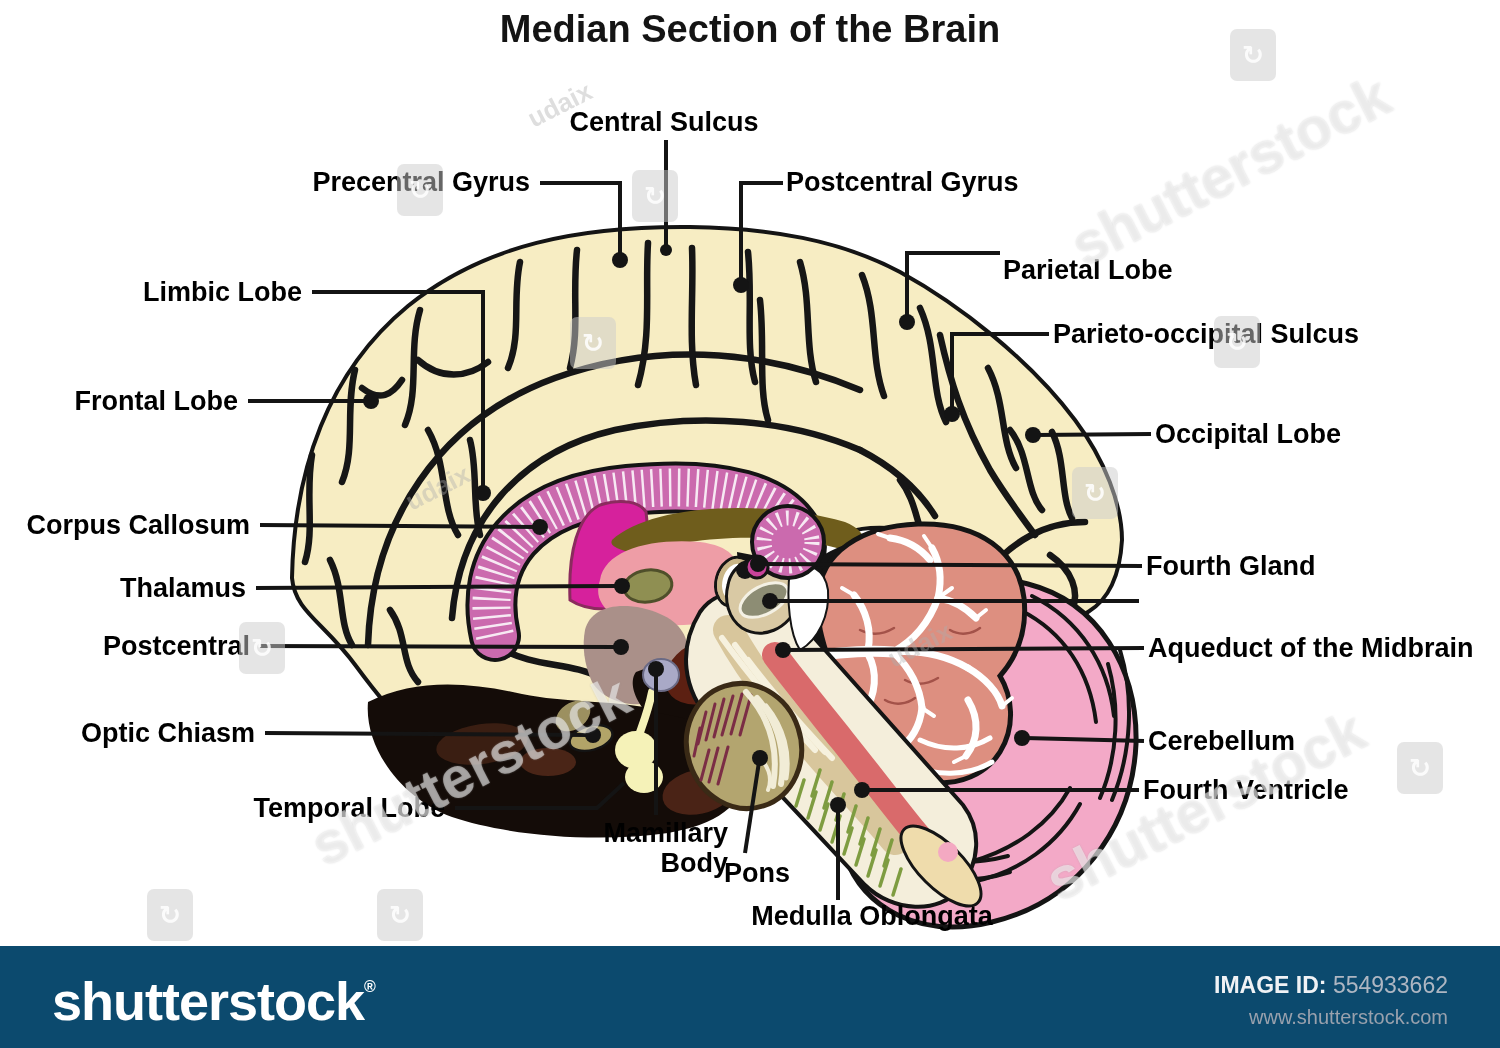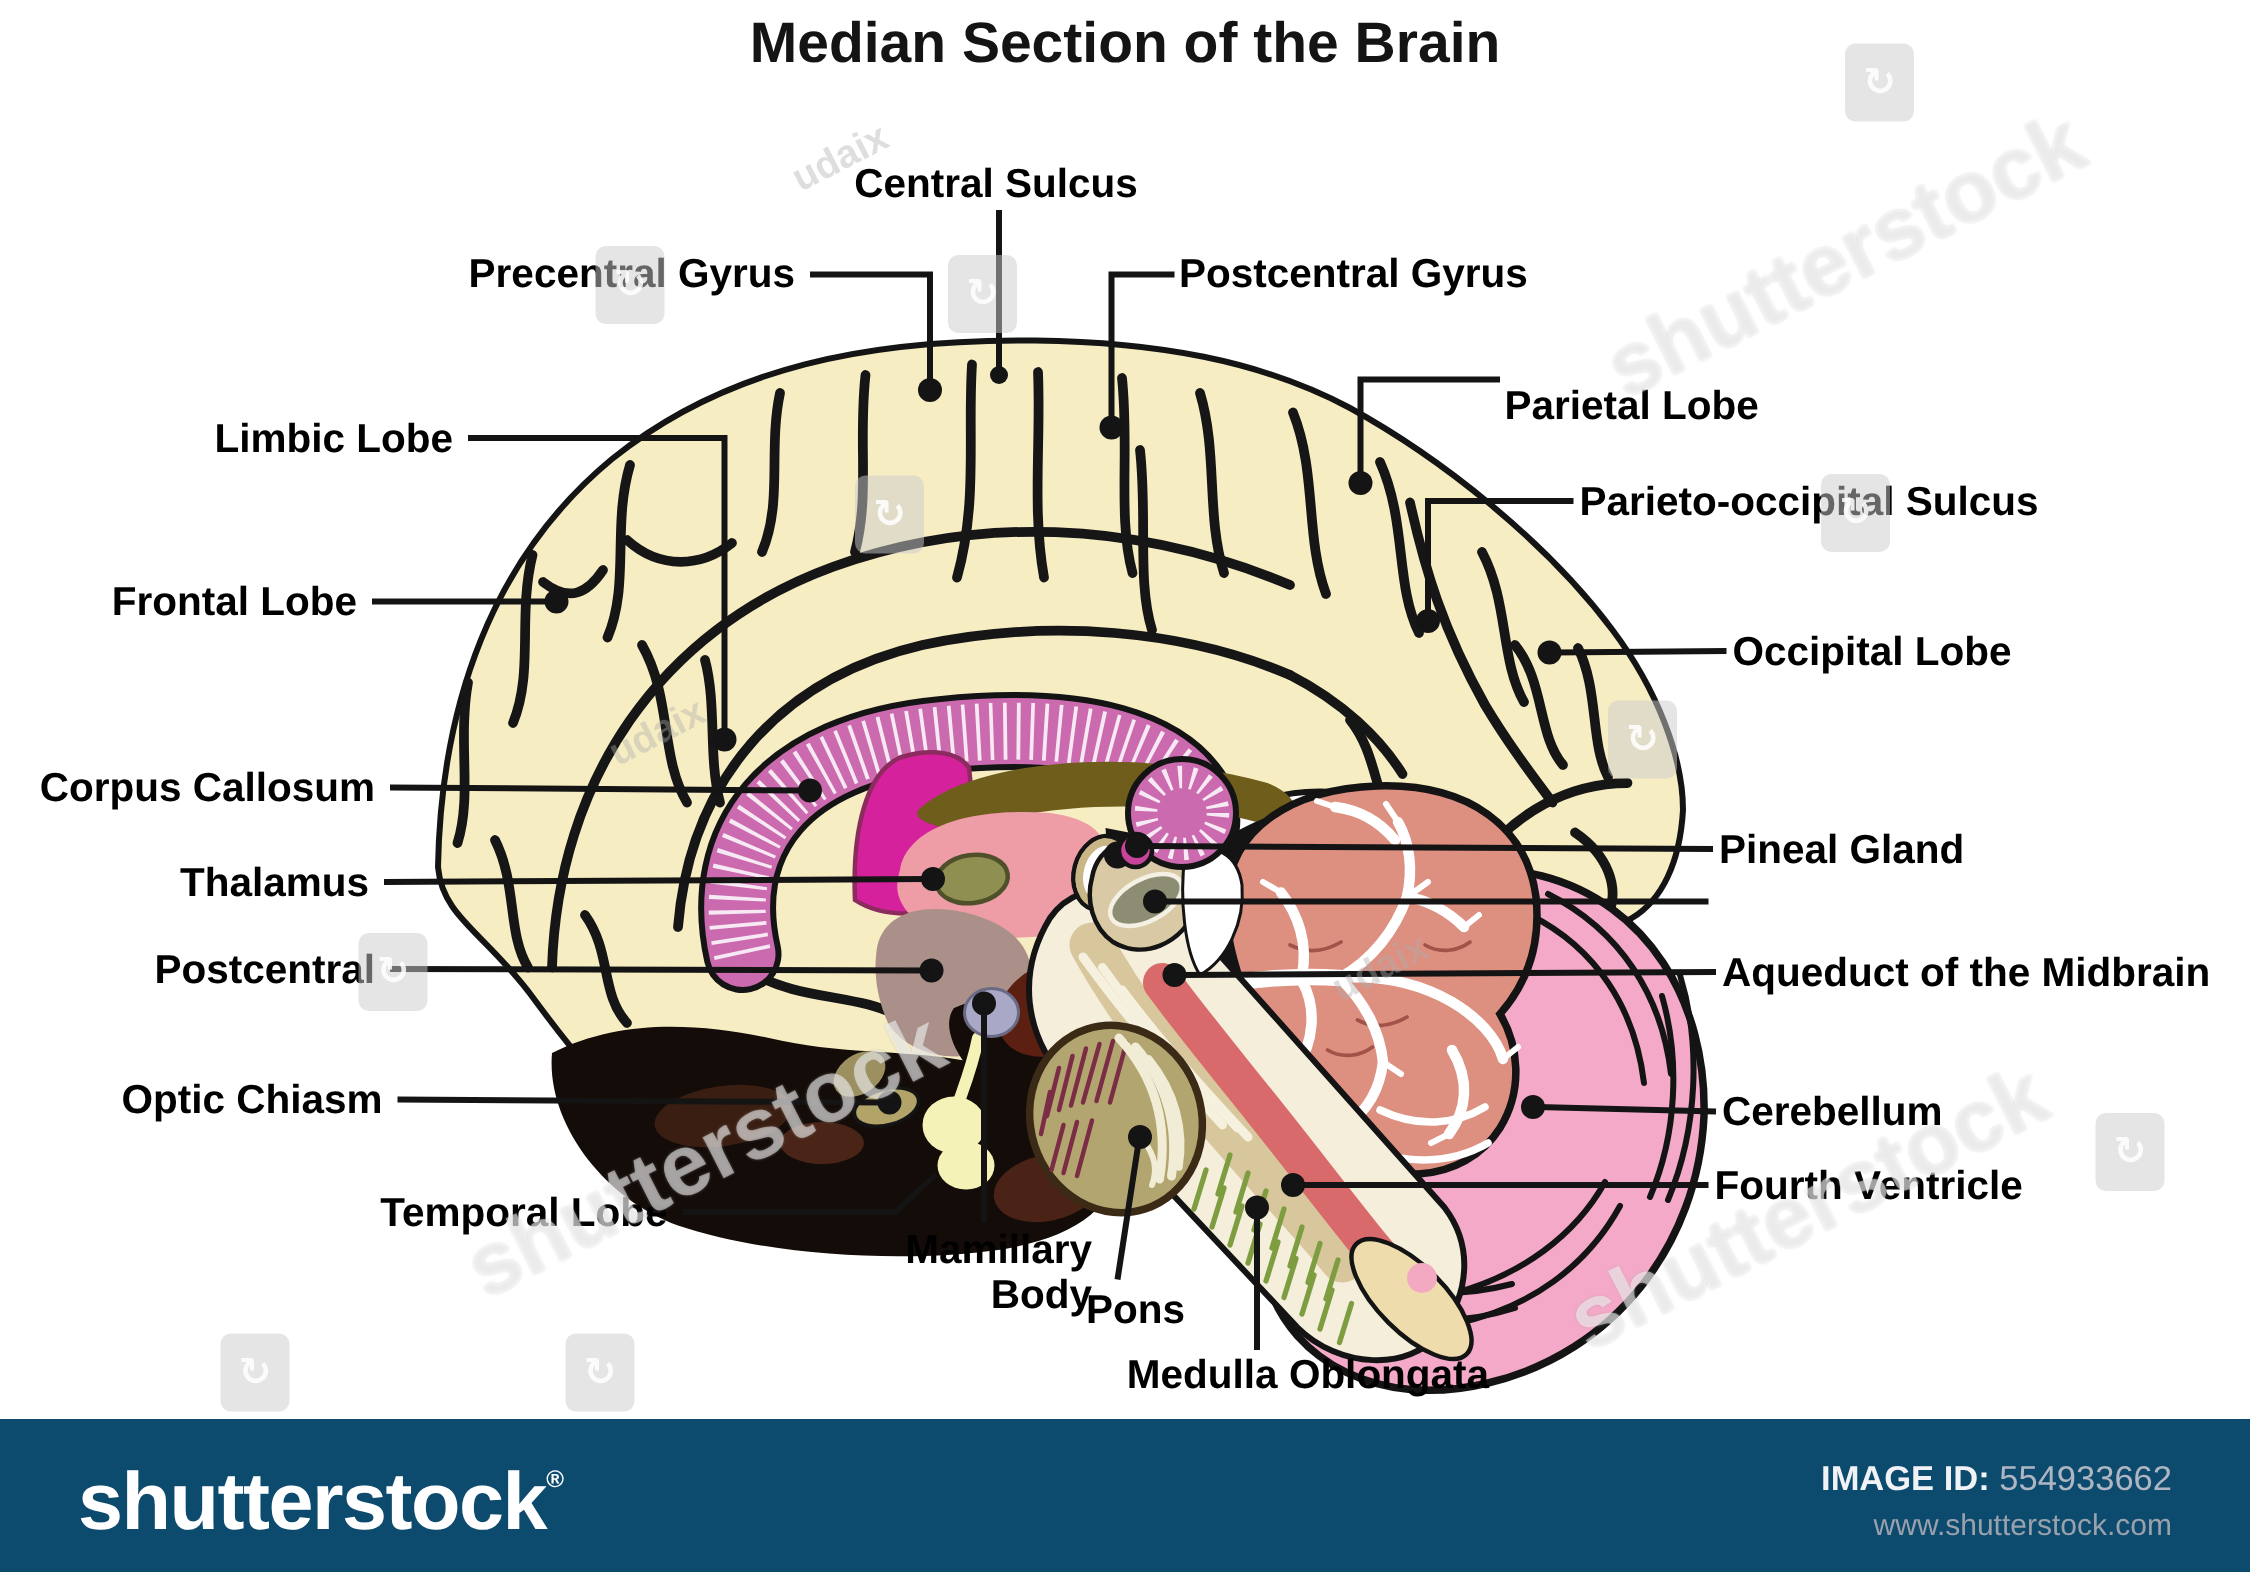--- a/index.html
+++ b/index.html
@@ -304,21 +304,21 @@
 
   <div class="lbl center" style="left:664px;top:107px">Central Sulcus</div>
   <div class="lbl" style="left:786px;top:167px">Postcentral Gyrus</div>
   <div class="lbl" style="right:970px;top:167px">Precentral Gyrus</div>
   <div class="lbl" style="left:1003px;top:255px">Parietal Lobe</div>
   <div class="lbl" style="right:1198px;top:277px">Limbic Lobe</div>
   <div class="lbl" style="left:1053px;top:319px">Parieto-occipital Sulcus</div>
   <div class="lbl" style="right:1262px;top:386px">Frontal Lobe</div>
   <div class="lbl" style="left:1155px;top:419px">Occipital Lobe</div>
   <div class="lbl" style="right:1250px;top:510px">Corpus Callosum</div>
-  <div class="lbl" style="left:1146px;top:551px">Pineal Gland</div>
+  <div class="lbl" style="left:1146px;top:551px">Fourth Gland</div>
   <div class="lbl" style="right:1254px;top:573px">Thalamus</div>
   <div class="lbl" style="right:1250px;top:631px">Postcentral</div>
   <div class="lbl" style="left:1148px;top:633px">Aqueduct of the Midbrain</div>
   <div class="lbl" style="right:1245px;top:718px">Optic Chiasm</div>
   <div class="lbl" style="left:1148px;top:726px">Cerebellum</div>
   <div class="lbl" style="right:1055px;top:793px">Temporal Lobe</div>
   <div class="lbl" style="left:1143px;top:775px">Fourth Ventricle</div>
   <div class="lbl wrap" style="left:584px;top:818px;width:144px">Mamillary Body</div>
   <div class="lbl center" style="left:757px;top:858px">Pons</div>
   <div class="lbl center" style="left:872px;top:901px">Medulla Oblongata</div>

